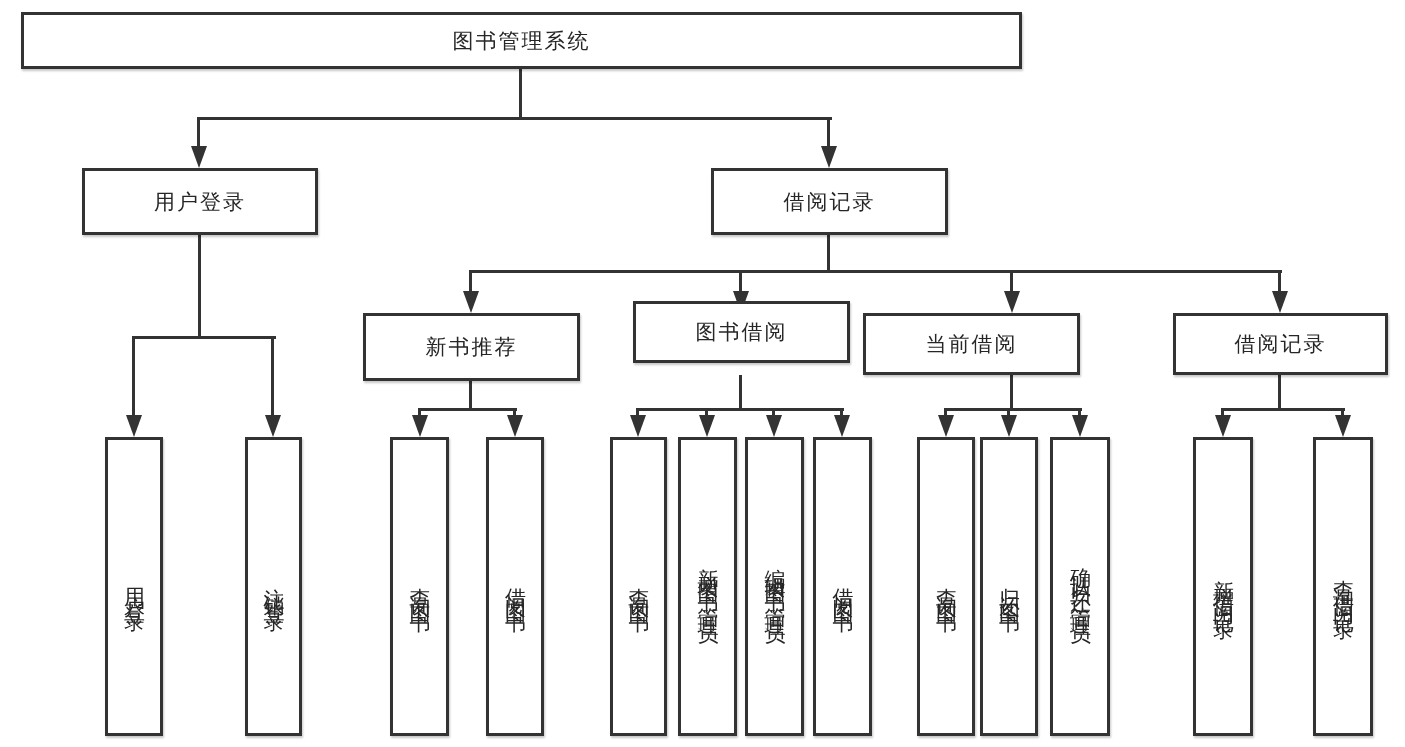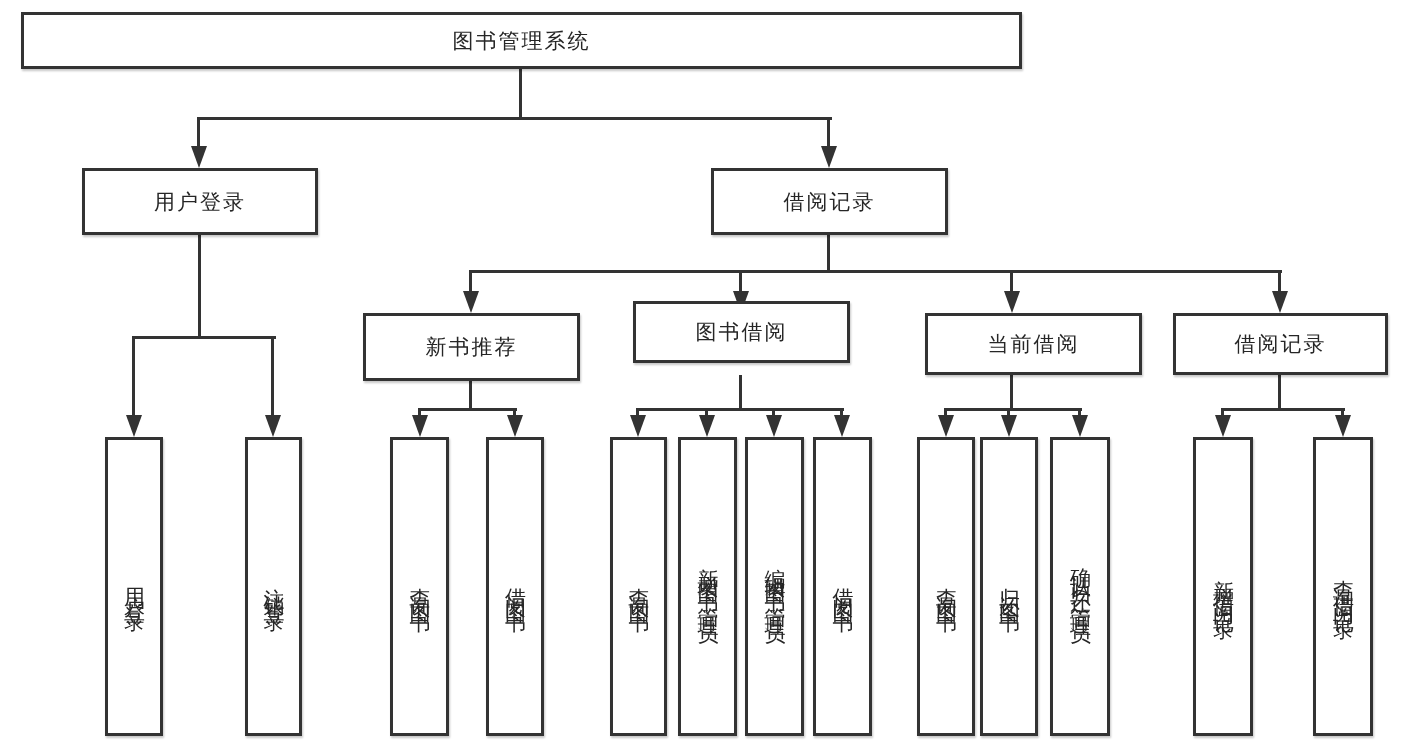--- a/index.html
+++ b/index.html
@@ -69,21 +69,21 @@
   <div class="ahead" style="left:1004px;top:291px"></div>
   <div class="stem" style="left:1278px;top:270px;width:3px;height:23px"></div>
   <div class="ahead" style="left:1272px;top:291px"></div>
 
   <div class="box" style="left:363px;top:313px;width:217px;height:68px">
     <span class="hlabel">新书推荐</span>
   </div>
   <div class="box" style="left:633px;top:301px;width:217px;height:62px">
     <span class="hlabel">图书借阅</span>
   </div>
-  <div class="box" style="left:925px;top:313px;width:217px;height:62px">
+  <div class="box" style="left:863px;top:313px;width:217px;height:62px">
     <span class="hlabel">当前借阅</span>
   </div>
   <div class="box" style="left:1173px;top:313px;width:215px;height:62px">
     <span class="hlabel">借阅记录</span>
   </div>
 
   <div class="vline" style="left:469px;top:375px;width:3px;height:36px"></div>
   <div class="hline" style="left:418px;top:408px;width:99px;height:3px"></div>
   <div class="stem" style="left:418px;top:408px;width:3px;height:9px"></div>
   <div class="ahead" style="left:412px;top:415px"></div>

